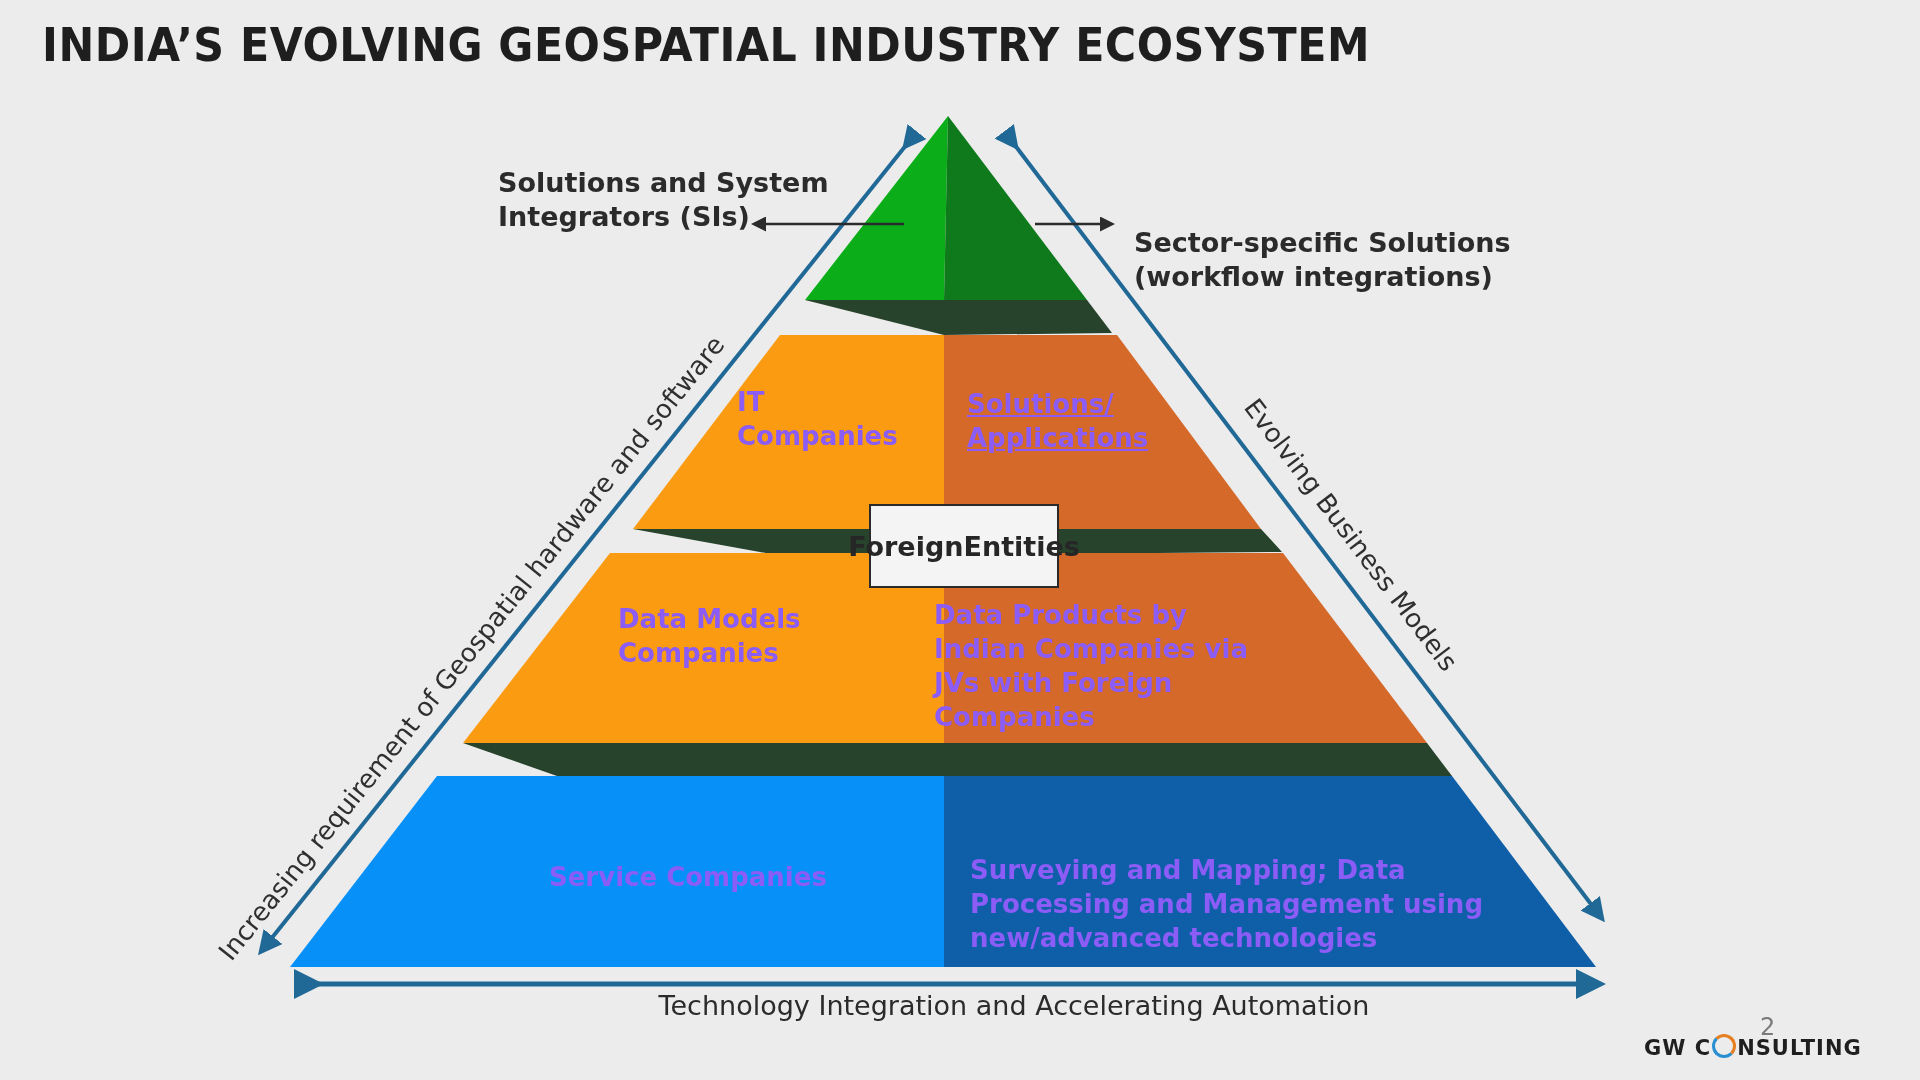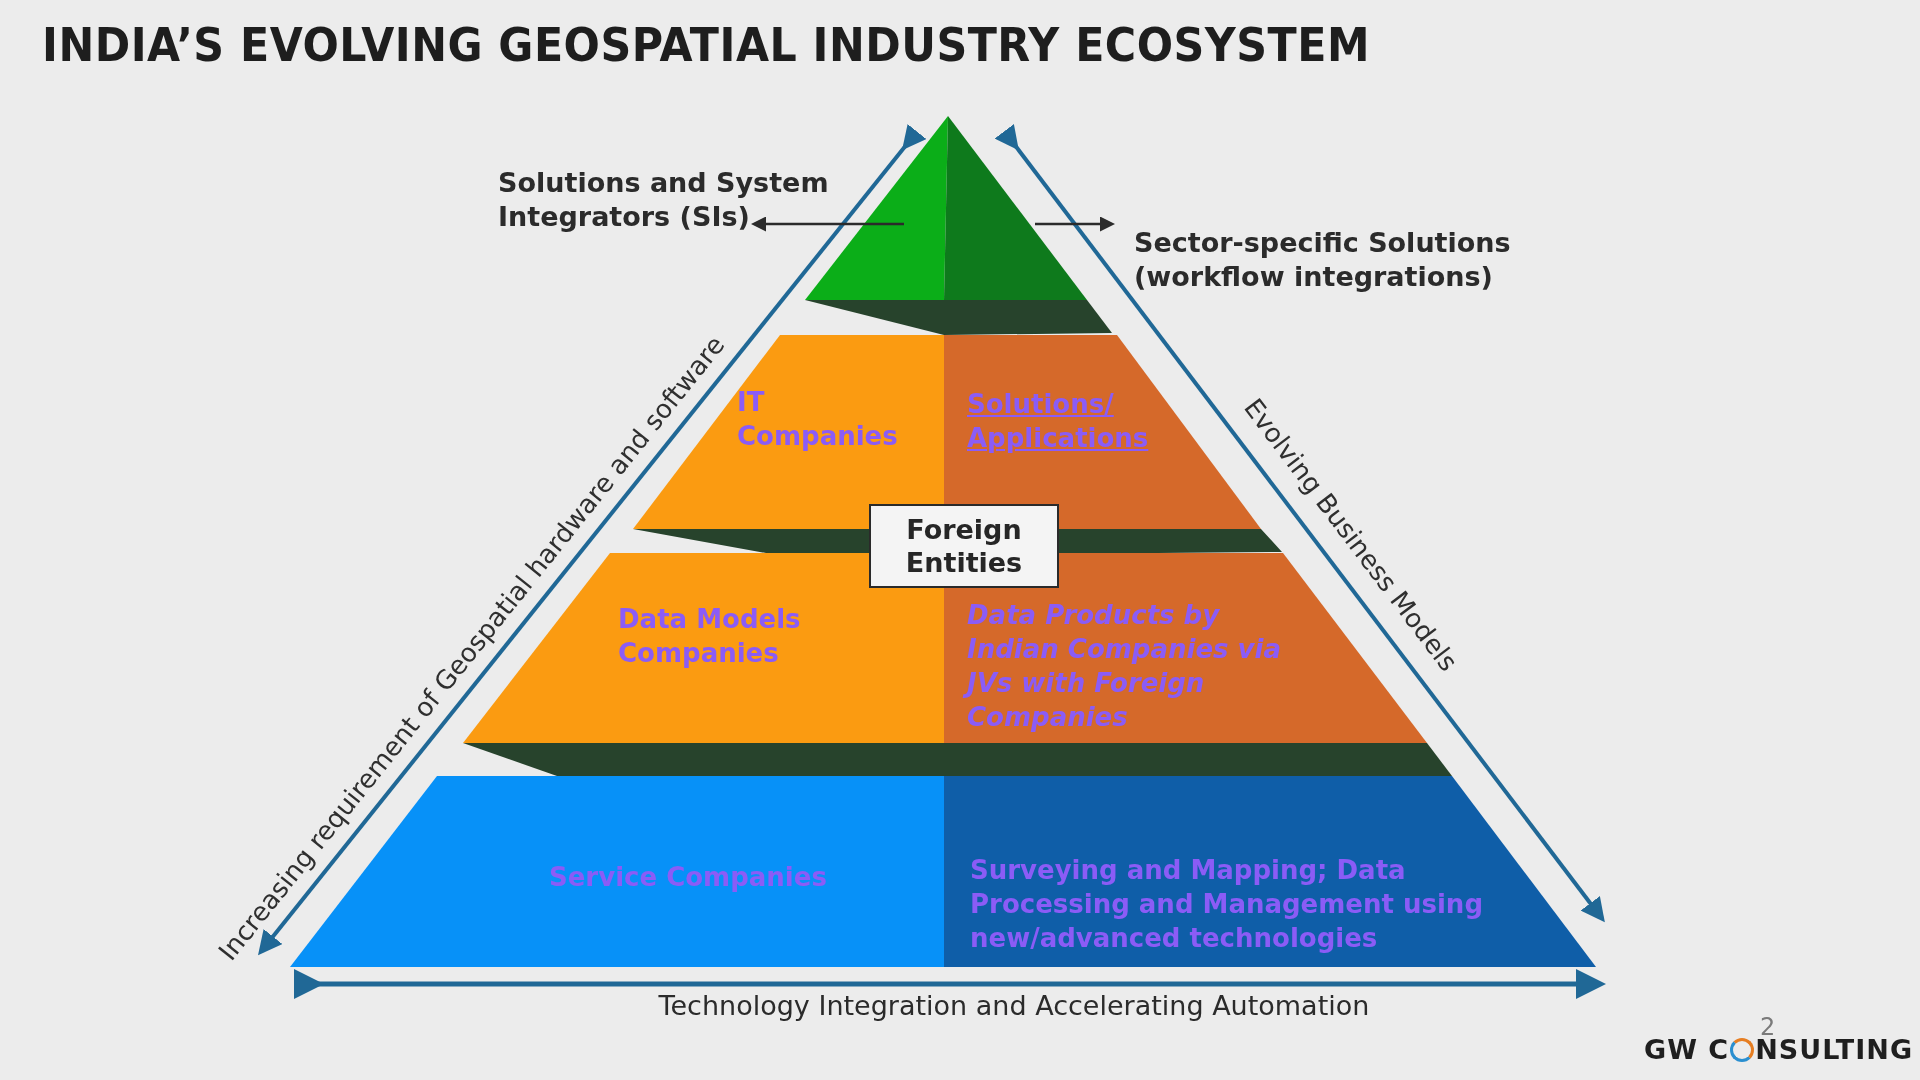--- a/index.html
+++ b/index.html
@@ -7,26 +7,26 @@
          font-family:"Liberation Sans", "DejaVu Sans", sans-serif; }
   .abs { position:absolute; }
   #title { left:42px; top:18px; font-size:46px; font-weight:bold; color:#1e1e1e; letter-spacing:0.5px;
            font-family:"DejaVu Sans", sans-serif; transform:scaleX(0.93); transform-origin:left top; white-space:nowrap; }
   svg#diagram { position:absolute; left:0; top:0; }
   .label-dark { color:#2b2b2b; font-weight:bold; font-size:27px; line-height:34px;
                 font-family:"DejaVu Sans", sans-serif; white-space:nowrap; }
   .tier-text { color:#8b5cf6; font-weight:bold; font-size:26px; line-height:34px;
                font-family:"DejaVu Sans", sans-serif; white-space:nowrap; }
   #foreign-box { left:869px; top:504px; width:186px; height:80px; background:#f4f4f4; border:2px solid #2a2a2a;
-                 display:flex; flex-direction:column; align-items:center; justify-content:center; }
+                 display:flex; flex-direction:row; align-items:center; justify-content:center; }
   #foreign-box span { font-weight:bold; font-size:27px; line-height:33px; color:#262626; font-family:"DejaVu Sans", sans-serif; }
   .rot-text { color:#2f2f2f; font-size:26px; white-space:nowrap; font-family:"DejaVu Sans", sans-serif; transform-origin:left bottom; }
   #bottom-text { left:0; width:2028px; top:990px; text-align:center; font-size:27px; color:#2b2b2b;
                  font-family:"DejaVu Sans", sans-serif; }
-  #logo { left:1644px; top:1034px; font-size:27px; font-weight:bold; color:#1f1f1f; letter-spacing:1px;
+  #logo { left:1644px; top:1034px; font-size:21px; font-weight:bold; color:#1f1f1f; letter-spacing:1px;
           font-family:"DejaVu Sans", sans-serif; white-space:nowrap; }
   #page-num { left:1760px; top:1013px; font-size:24px; color:#7a7a7a; font-family:"DejaVu Sans", sans-serif; }
   .logo-o { display:inline-block; width:24px; height:24px; border:3px solid #2a8fd0; border-radius:50%;
             border-top-color:#e67e22; border-right-color:#e67e22; vertical-align:-3px; margin:0 1px; box-sizing:border-box; }
 </style>
 </head>
 <body>
 
 <div id="title" class="abs">INDIA’S EVOLVING GEOSPATIAL INDUSTRY ECOSYSTEM</div>
 
@@ -84,21 +84,21 @@
 
 <div id="foreign-box" class="abs">
   <span>Foreign</span>
   <span>Entities</span>
 </div>
 
 <div class="abs tier-text" style="left:618px; top:602px;">
   <div>Data Models</div>
   <div>Companies</div>
 </div>
-<div class="abs tier-text" style="left:967px; top:598px;font-style:italic;">
+<div class="abs tier-text" style="left:934px; top:598px;">
   <div>Data Products by</div>
   <div>Indian Companies via</div>
   <div>JVs with Foreign</div>
   <div>Companies</div>
 </div>
 
 <div class="abs tier-text" style="left:549px; top:860px;">
   <div>Service Companies</div>
 </div>
 <div class="abs tier-text" style="left:970px; top:816px;margin-top:37px;">

